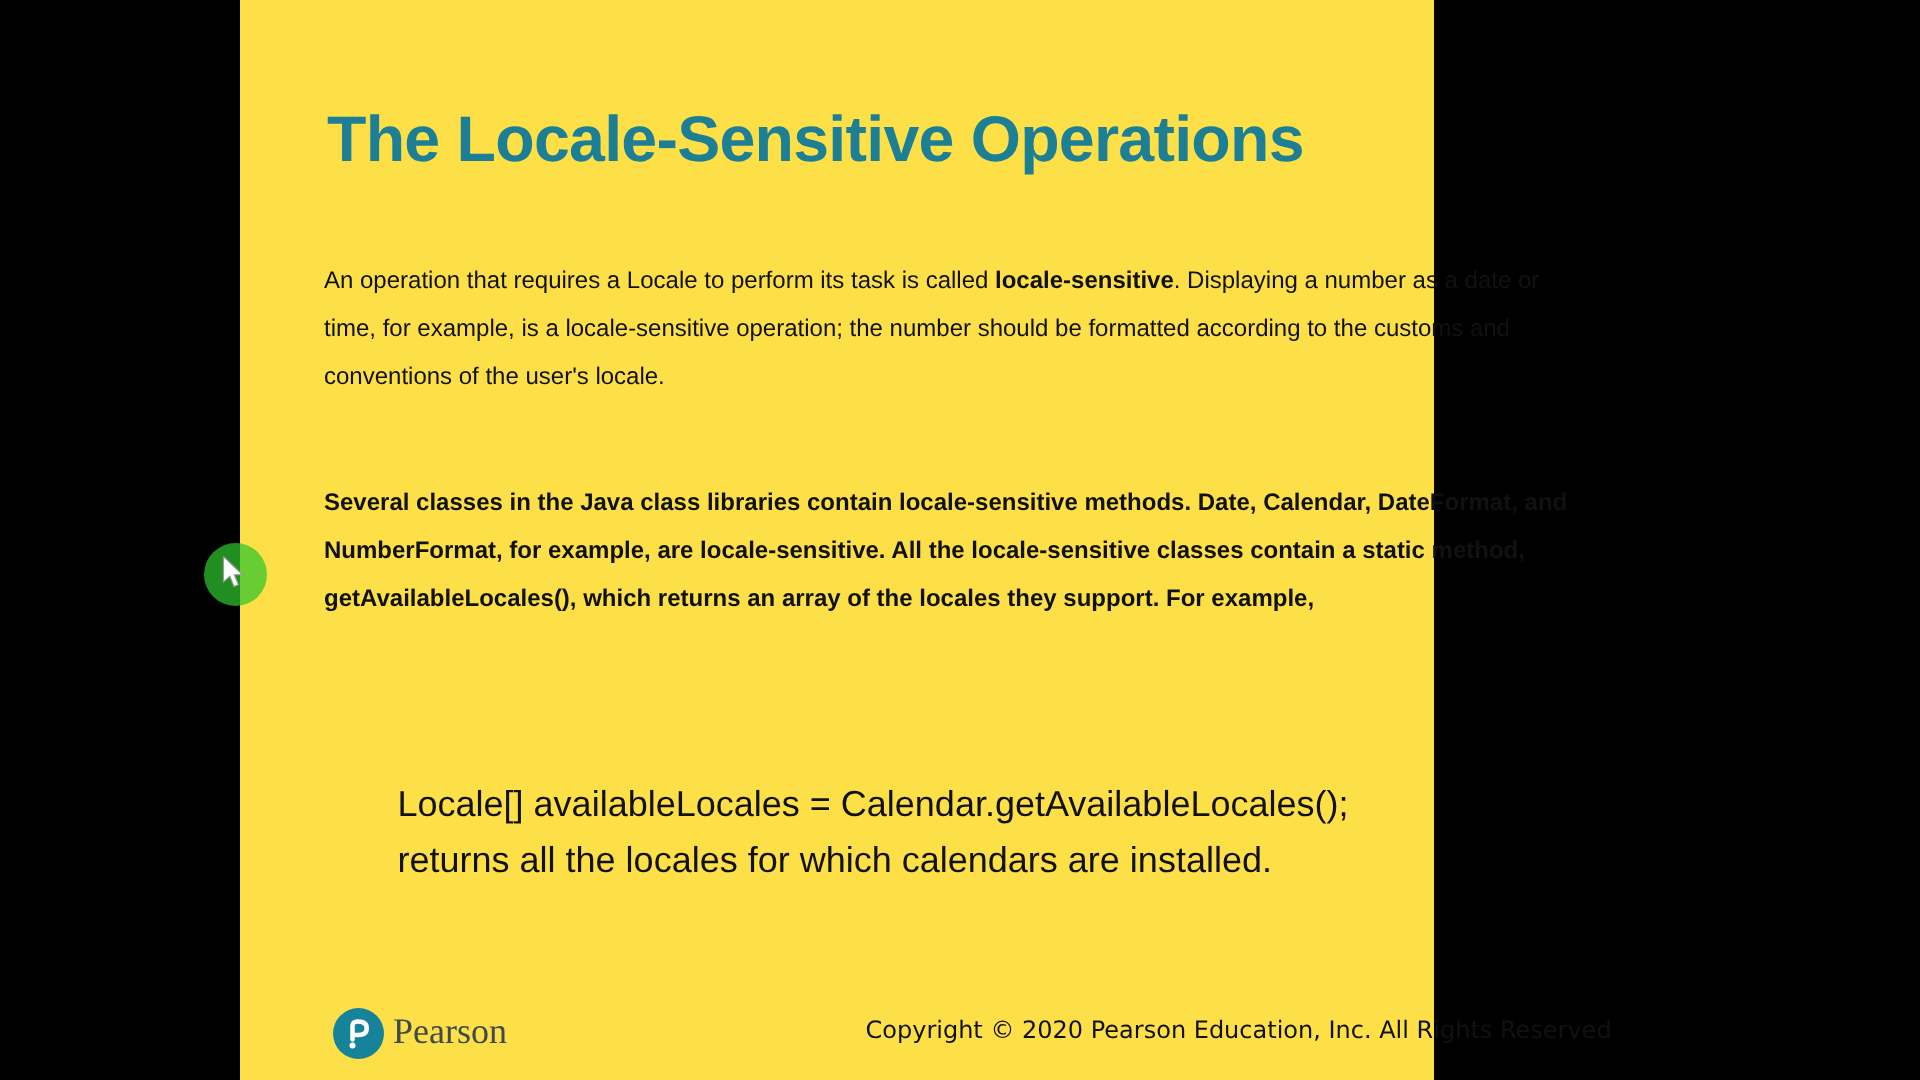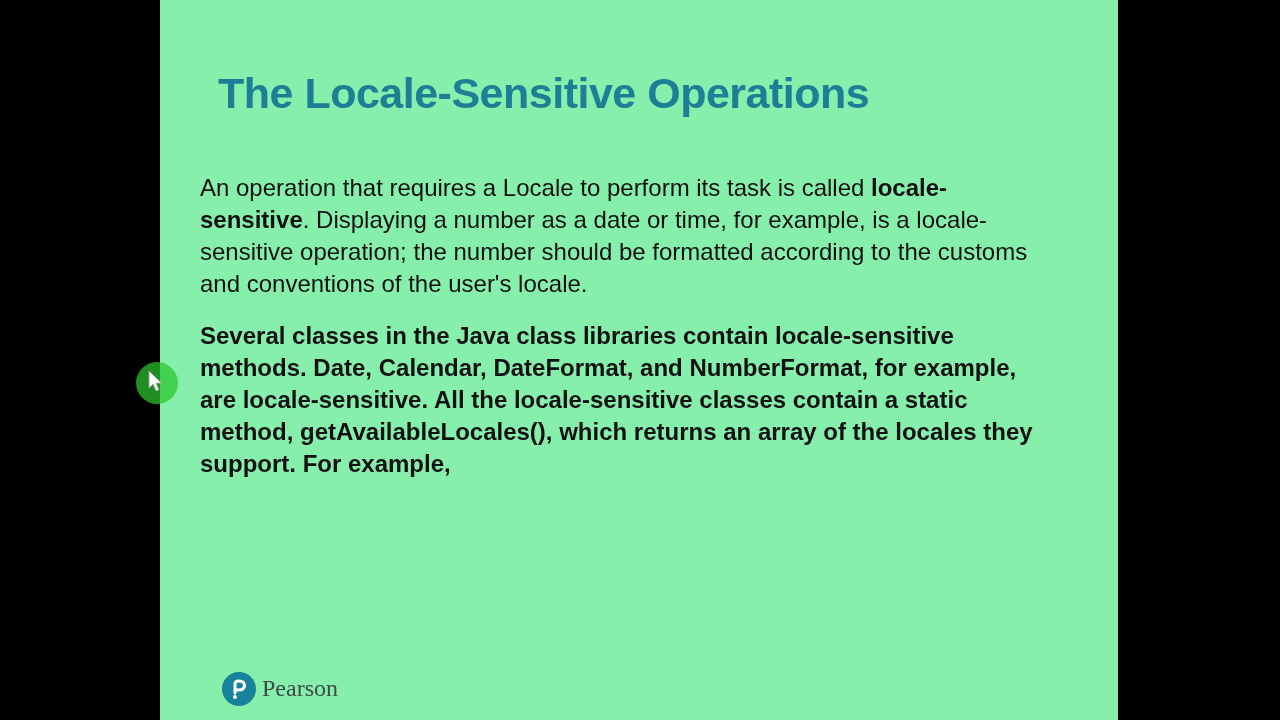--- a/index.html
+++ b/index.html
@@ -11,39 +11,39 @@
     position: relative;
   }
   .stage {
     position: absolute; left: 0; top: 0;
     width: 1280px; height: 720px;
     background: #000;
   }
   .slide {
     position: absolute;
     left: 160px; top: 0;
-    width: 958px; height: 720px;
-    background: #86efac;
+    width: 796px; height: 720px;
+    background: #fde047;
     padding-left: 12px;
   }
   .slide-title {
     position: absolute;
     left: 58px; top: 70px;
     width: 860px;
     font-size: 43px;
     font-weight: bold;
     color: #1d7f96;
     letter-spacing: -0.5px;
     line-height: 1.1;
   }
   .body-para {
     position: absolute;
-    left: 40px;
+    left: 56px;
     width: 842px;
-    font-size: 24px;
+    font-size: 16px;
     line-height: 32px;
     color: #111111;
   }
   .para-1 { top: 172px; }
   .para-2 { top: 320px; font-weight: bold; }
   .para-bold { font-weight: bold; }
   .example-block {
     position: absolute;
     left: 105px; top: 518px;
     width: 800px;
@@ -97,28 +97,33 @@
 <div class="stage">
 
   <div class="slide">
 
     <h1 class="slide-title">The Locale-Sensitive Operations</h1>
 
     <p class="body-para para-1"><span>An operation that requires a Locale to perform its task is called </span><span class="para-bold">locale-sensitive</span><span>. Displaying a number as a date or time, for example, is a locale-sensitive operation; the number should be formatted according to the customs and conventions of the user's locale.</span></p>
 
     <p class="body-para para-2">Several classes in the Java class libraries contain locale-sensitive methods. Date, Calendar, DateFormat, and NumberFormat, for example, are locale-sensitive. All the locale-sensitive classes contain a static method, getAvailableLocales(), which returns an array of the locales they support. For example,</p>
 
+    <div class="example-block">
+      <div>Locale[] availableLocales = Calendar.getAvailableLocales();</div>
+      <div>returns all the locales for which calendars are installed.</div>
+    </div>
 
     <div class="footer">
       <svg class="pearson-logo" viewBox="0 0 34 34" xmlns="http://www.w3.org/2000/svg">
         <circle cx="17" cy="17" r="17" fill="#17839b"></circle>
         <path d="M 13 21 L 13 12 Q 13 9 16.5 9 Q 22.5 9 22.5 13.5 Q 22.5 18 16.5 18 L 14.5 18" fill="none" stroke="#ffffff" stroke-width="3" stroke-linecap="round"></path>
         <circle cx="13" cy="25" r="2" fill="#ffffff"></circle>
       </svg>
       <span class="brand-text">Pearson</span>
+      <span class="copyright">Copyright © 2020 Pearson Education, Inc. All Rights Reserved</span>
     </div>
 
   </div>
 
   <div class="cursor-highlight">
     <svg class="cursor-arrow" viewBox="0 0 16 22" xmlns="http://www.w3.org/2000/svg">
       <path d="M 1 0 L 1 17 L 5.2 13.2 L 8 20 L 11 18.8 L 8.2 12.2 L 13.5 12 Z" fill="#ffffff" stroke="#9a9a9a" stroke-width="0.8"></path>
     </svg>
   </div>
 

